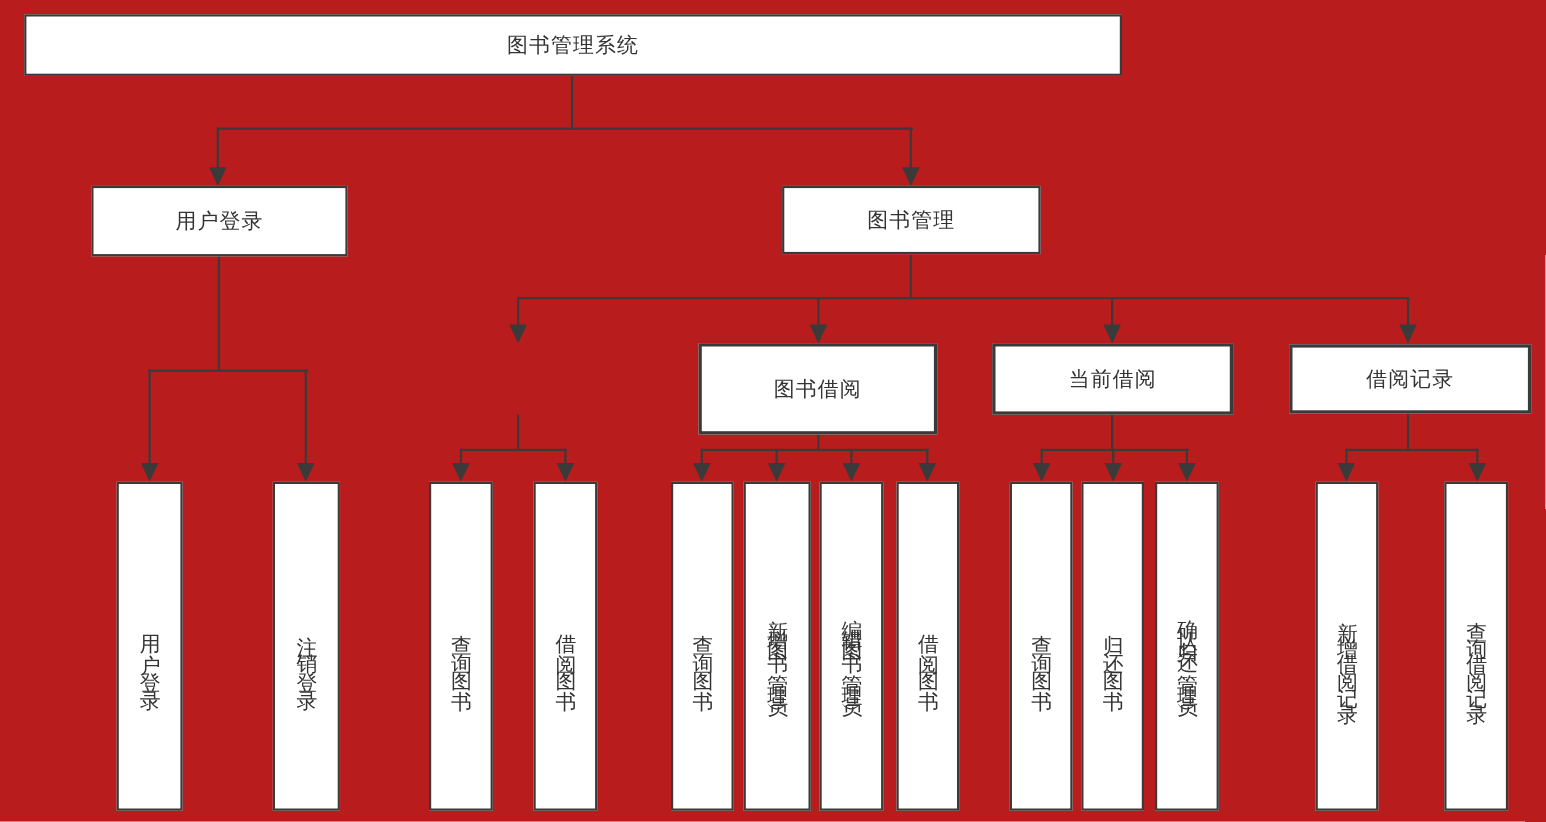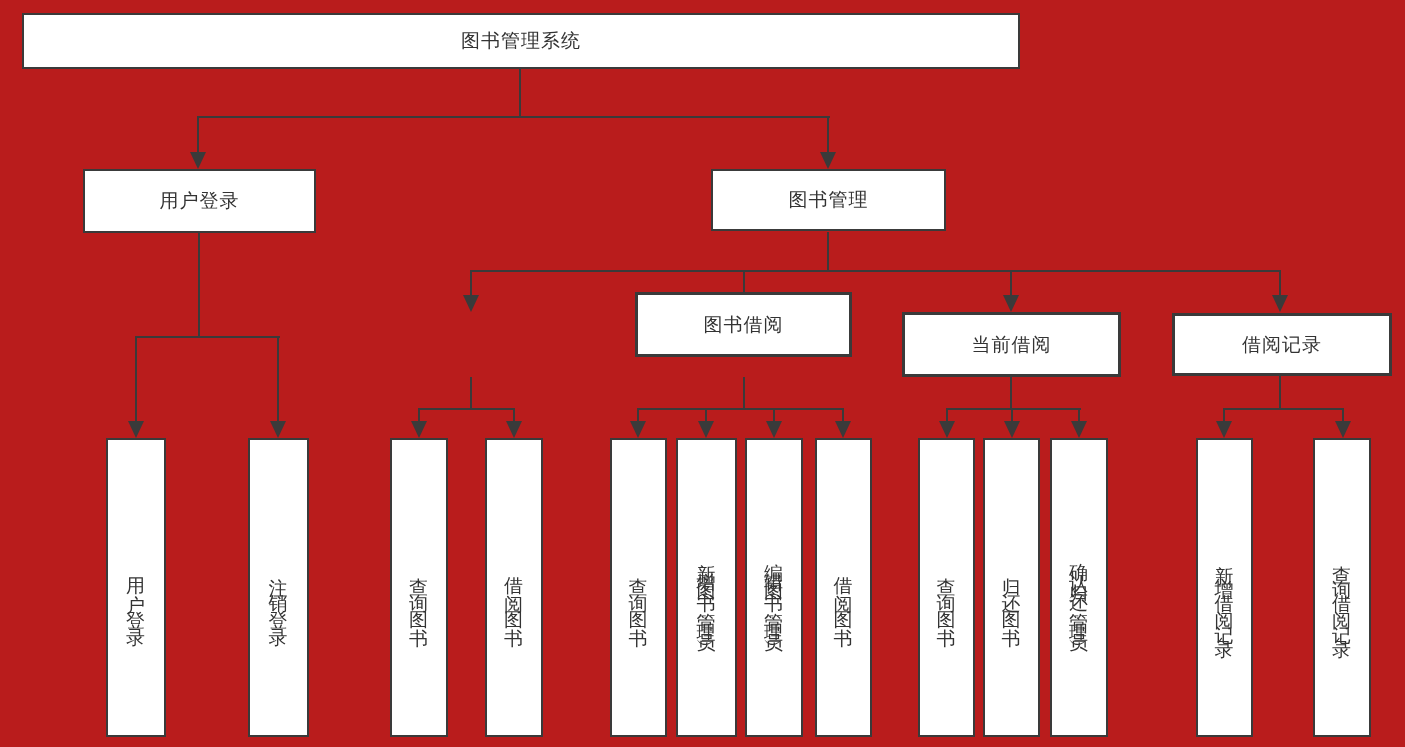--- a/index.html
+++ b/index.html
@@ -91,21 +91,21 @@
   <div class="h" style="left:470px;top:270px;width:811px;"></div>
   <div class="v" style="left:470px;top:270px;height:26px;"></div>
   <div class="arrow" style="left:463px;top:295px;"></div>
   <div class="v" style="left:743px;top:270px;height:26px;"></div>
   <div class="arrow" style="left:736px;top:295px;"></div>
   <div class="v" style="left:1010px;top:270px;height:26px;"></div>
   <div class="arrow" style="left:1003px;top:295px;"></div>
   <div class="v" style="left:1279px;top:270px;height:26px;"></div>
   <div class="arrow" style="left:1272px;top:295px;"></div>
 
-  <div class="node lvl2" style="left:635px;top:292px;width:217px;height:65px;">
+  <div class="node lvl2" style="left:635px;top:312px;width:217px;height:83px;">
     <span>图书借阅</span>
   </div>
   <div class="node lvl2" style="left:902px;top:312px;width:219px;height:65px;">
     <span>当前借阅</span>
   </div>
   <div class="node lvl2" style="left:1172px;top:313px;width:220px;height:63px;">
     <span>借阅记录</span>
   </div>
 
   <div class="v" style="left:470px;top:377px;height:33px;"></div>

